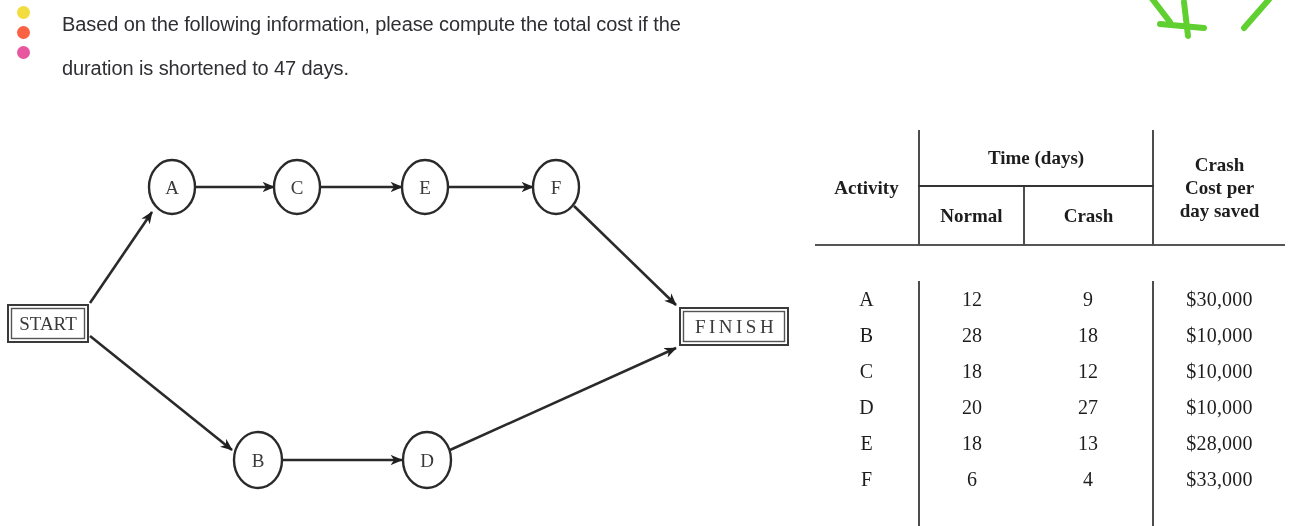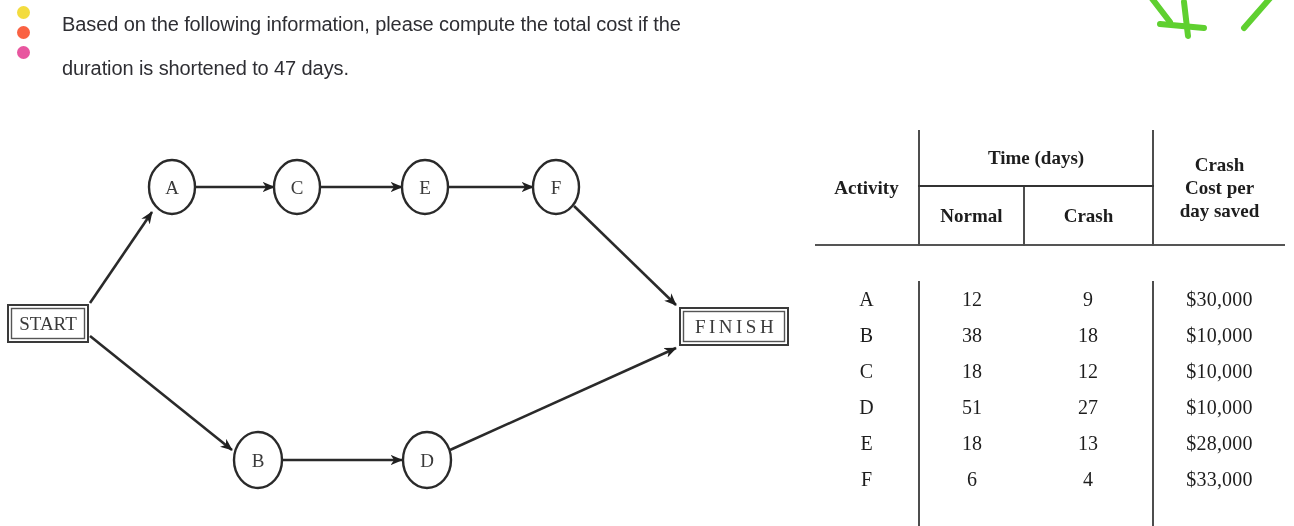--- a/index.html
+++ b/index.html
@@ -238,33 +238,33 @@
       </tr>
 
       <tr>
         <td>A</td>
         <td class="vline-left">12</td>
         <td>9</td>
         <td class="vline-left cell-money">$30,000</td>
       </tr>
       <tr>
         <td>B</td>
-        <td class="vline-left">38</td>
+        <td class="vline-left">28</td>
         <td>18</td>
         <td class="vline-left cell-money">$10,000</td>
       </tr>
       <tr>
         <td>C</td>
         <td class="vline-left">18</td>
         <td>12</td>
         <td class="vline-left cell-money">$10,000</td>
       </tr>
       <tr>
         <td>D</td>
-        <td class="vline-left">51</td>
+        <td class="vline-left">20</td>
         <td>27</td>
         <td class="vline-left cell-money">$10,000</td>
       </tr>
       <tr>
         <td>E</td>
         <td class="vline-left">18</td>
         <td>13</td>
         <td class="vline-left cell-money">$28,000</td>
       </tr>
       <tr>

